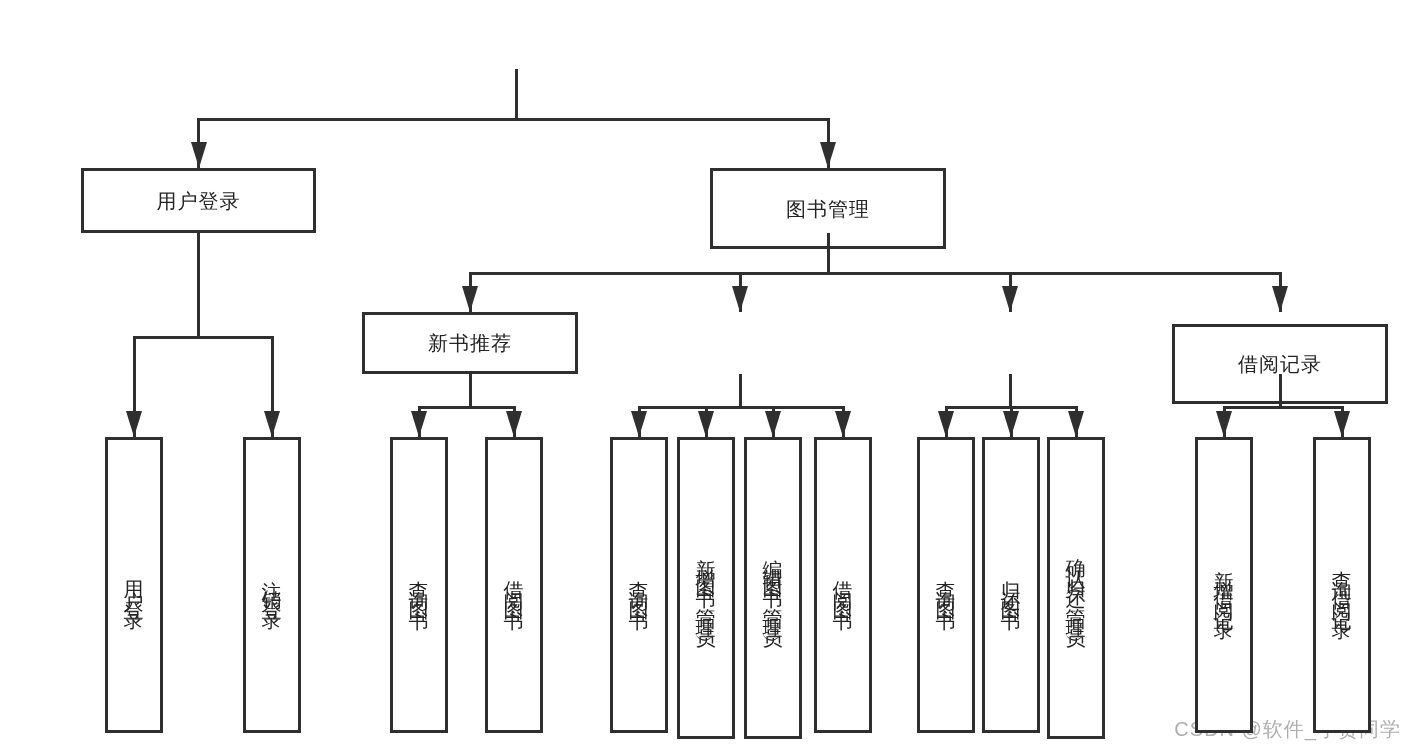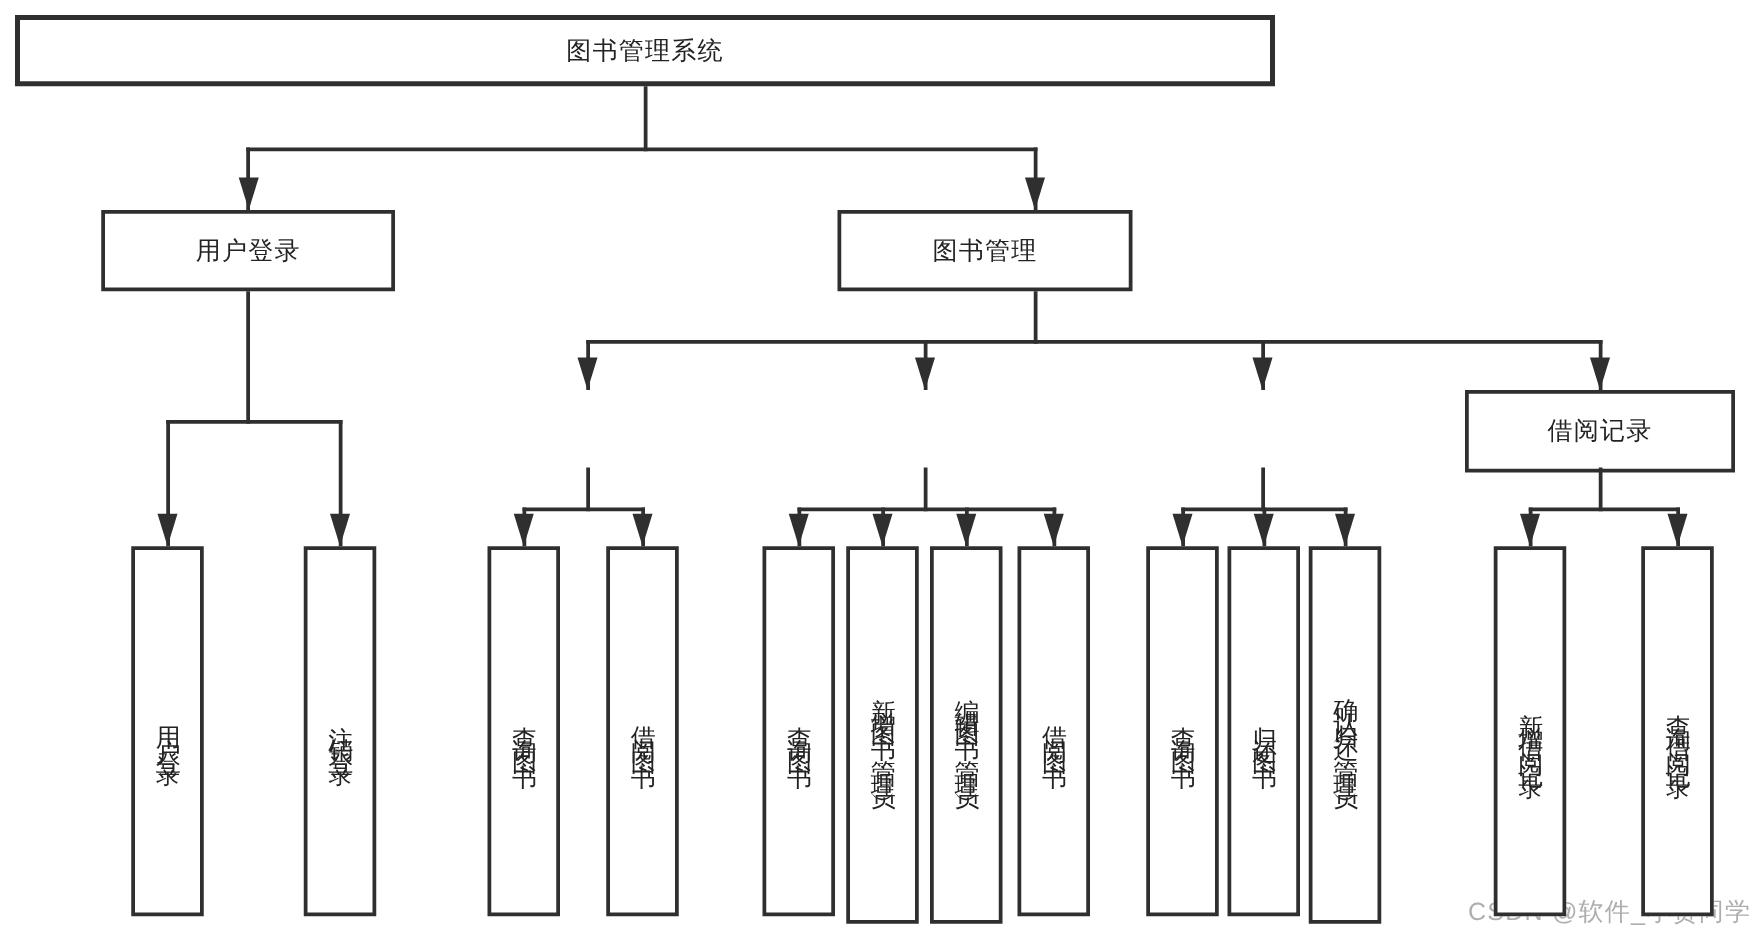--- a/index.html
+++ b/index.html
@@ -62,30 +62,30 @@
     color: #aeaeae;
     letter-spacing: 1px;
     white-space: nowrap;
   }
 </style>
 </head>
 <body>
 
 <div id="diagram">
   <div class="watermark">CSDN @软件_小贺同学</div>
-<div class="node root" style="left: 12px; top: 12px; width: 1008px; height: 57px;">
-      <span class="h-label">图书管理系统</span>
-    </div>
     <div class="node" style="left: 81px; top: 168px; width: 235px; height: 65px;">
       <span class="h-label">用户登录</span>
     </div>
-    <div class="node" style="left: 670px; top: 168px; width: 236px; height: 65px;">
+    <div class="node" style="left: 710px; top: 168px; width: 236px; height: 81px;">
       <span class="h-label">图书管理</span>
     </div>
-    <div class="node" style="left: 1172px; top: 312px; width: 216px; height: 66px;">
+    <div class="node" style="left: 362px; top: 312px; width: 216px; height: 62px;">
+      <span class="h-label">新书推荐</span>
+    </div>
+    <div class="node" style="left: 1172px; top: 324px; width: 216px; height: 80px;">
       <span class="h-label">借阅记录</span>
     </div>
     <div class="node" style="left: 105px; top: 437px; width: 58px; height: 296px;">
       <span class="v-label">用户登录</span>
     </div>
     <div class="node" style="left: 243px; top: 437px; width: 58px; height: 296px;">
       <span class="v-label">注销登录</span>
     </div>
     <div class="node" style="left: 390px; top: 437px; width: 58px; height: 296px;">
       <span class="v-label">查询图书</span>

